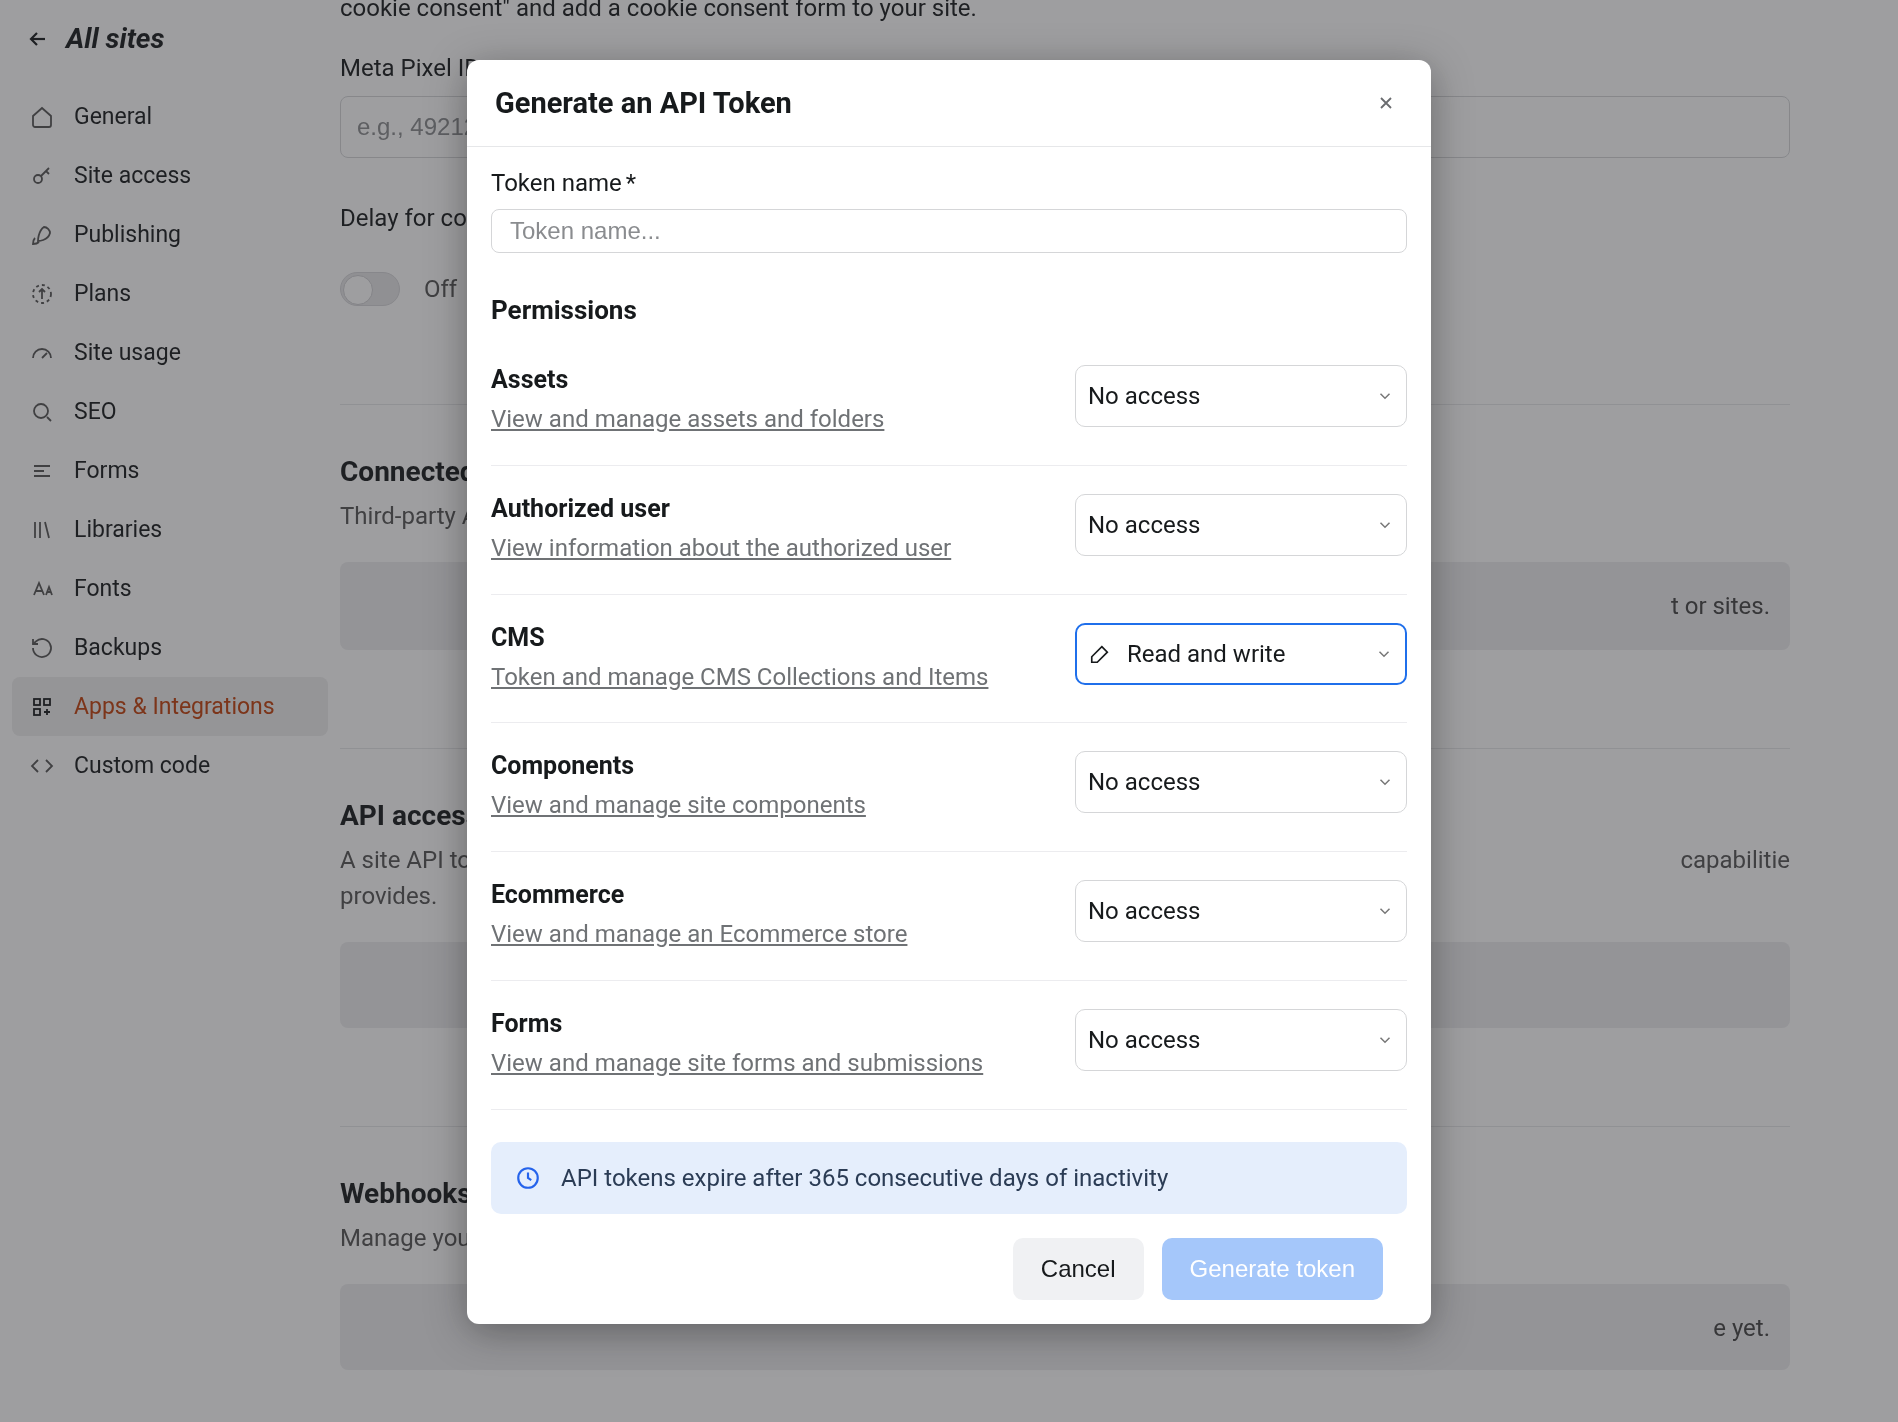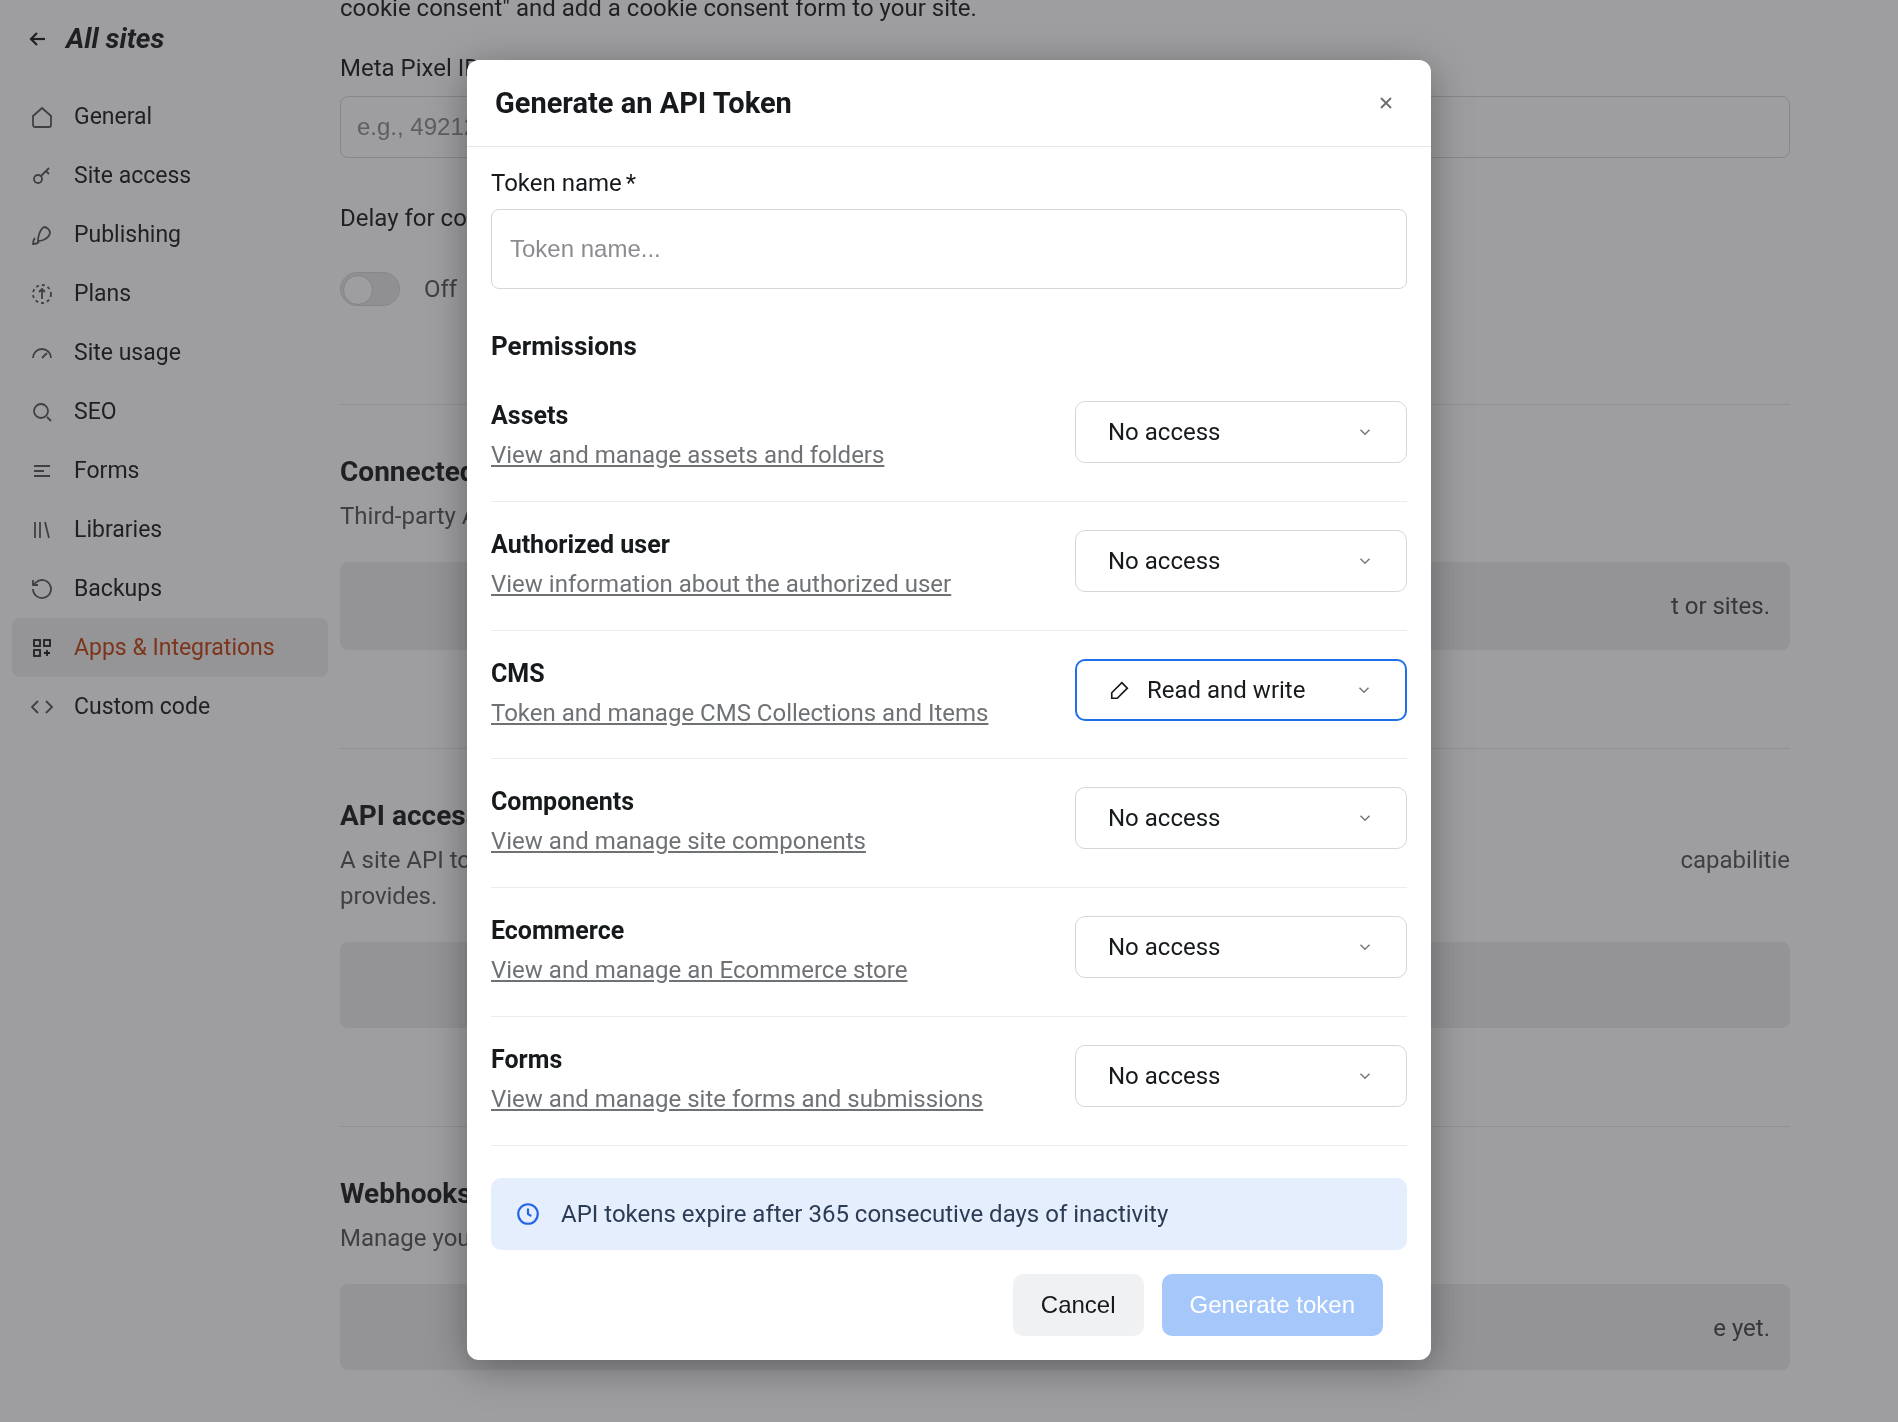--- a/index.html
+++ b/index.html
@@ -54,29 +54,29 @@
   display: flex; flex-direction: column;
   position: absolute;
   top: 60px;
   box-shadow: 0 8px 40px rgba(0,0,0,0.35);
 }
 .modal-header { display: flex; align-items: center; justify-content: space-between; padding: 26px 28px; border-bottom: 1px solid #e6e7e9; }
 .modal-title { font-size: 29px; font-weight: 700; }
 .close-btn { width: 34px; height: 34px; cursor: pointer; color: #6a6c6f; display:flex; align-items:center; justify-content:center; }
 .modal-body { padding: 22px 24px 0 24px; overflow-y: auto; flex:1; }
 .form-label { font-size: 24px; margin-bottom: 12px; display:flex; gap:4px;}
-.form-input { width: 100%; height: 80px; padding: 0 18px; border: 1px solid #d5d6d8; border-radius: 8px; font-size: 24px; }
+.form-input { width: 100%; height: 44px; padding: 0 18px; border: 1px solid #d5d6d8; border-radius: 8px; font-size: 24px; }
 .form-input::placeholder { color: #8a8c8f; }
 .perm-heading { font-size: 26px; font-weight: 700; margin: 42px 0 12px 0; }
 .perm-row { display: flex; align-items: flex-start; justify-content: space-between; padding: 28px 0; border-bottom: 1px solid #ececef; gap: 24px;}
 .perm-row:last-of-type{border-bottom:none;}
 .perm-text { max-width: 560px; }
 .perm-name { font-size: 25px; font-weight: 700; margin-bottom: 8px; }
 .perm-desc { font-size: 24px; color: #6f7275; line-height: 1.45; text-decoration: underline; }
-.perm-select { width: 332px; height: 62px; border: 1px solid #d5d6d8; border-radius: 10px; display: flex; align-items: center; padding: 0 32px; font-size: 24px; justify-content: space-between; cursor:pointer; flex-shrink:0;}
+.perm-select { width: 332px; height: 62px; border: 1px solid #d5d6d8; border-radius: 10px; display: flex; align-items: center; padding: 0 12px; font-size: 24px; justify-content: space-between; cursor:pointer; flex-shrink:0;}
 .perm-select.active { border: 2px solid #1f6feb; }
 .perm-select .left { display:flex; align-items:center; gap: 16px;}
 .chev { color:#777; }
 .info-banner { display: flex; align-items: center; gap: 20px; background: #e5eefc; border-radius: 10px; padding: 22px 24px; font-size: 24px; color: #2b3c55; margin: 32px 0 0 0;}
 .info-banner svg { flex-shrink:0; }
 .modal-footer { display: flex; justify-content: flex-end; gap: 18px; padding: 24px; }
 .btn { height: 62px; padding: 0 28px; border-radius: 10px; font-size: 24px; font-weight: 500; cursor: pointer; display:inline-flex; align-items:center;}
 .btn-secondary { background: #f0f1f3; color: #171a1c; border: none; }
 .btn-primary { background: #a5c7fa; color: #fff; border: none; }
 </style>
@@ -140,20 +140,26 @@
       <span>Forms</span>
     </div>
     <div class="nav-item">
       <svg viewBox="0 0 24 24" fill="none" stroke-width="1.8">
           <path d="M5 4v16M10 4v16M15 4l4 16"></path>
         </svg>
       <span>Libraries</span>
     </div>
     <div class="nav-item">
       <svg viewBox="0 0 24 24" fill="none" stroke-width="1.8">
+          <path d="M4 18L9 6l5 12M6 14h6M16 18l3-8 3 8M17 15h4"></path>
+        </svg>
+      <span>Fonts</span>
+    </div>
+    <div class="nav-item">
+      <svg viewBox="0 0 24 24" fill="none" stroke-width="1.8">
           <path d="M3 12a9 9 0 1 0 3-6.7L3 8"></path>
           <path d="M3 3v5h5"></path>
         </svg>
       <span>Backups</span>
     </div>
     <div class="nav-item active">
       <svg viewBox="0 0 24 24" fill="none" stroke-width="1.8">
           <rect x="4" y="4" width="6" height="6"></rect>
           <rect x="14" y="4" width="6" height="6"></rect>
           <rect x="4" y="14" width="6" height="6"></rect>

